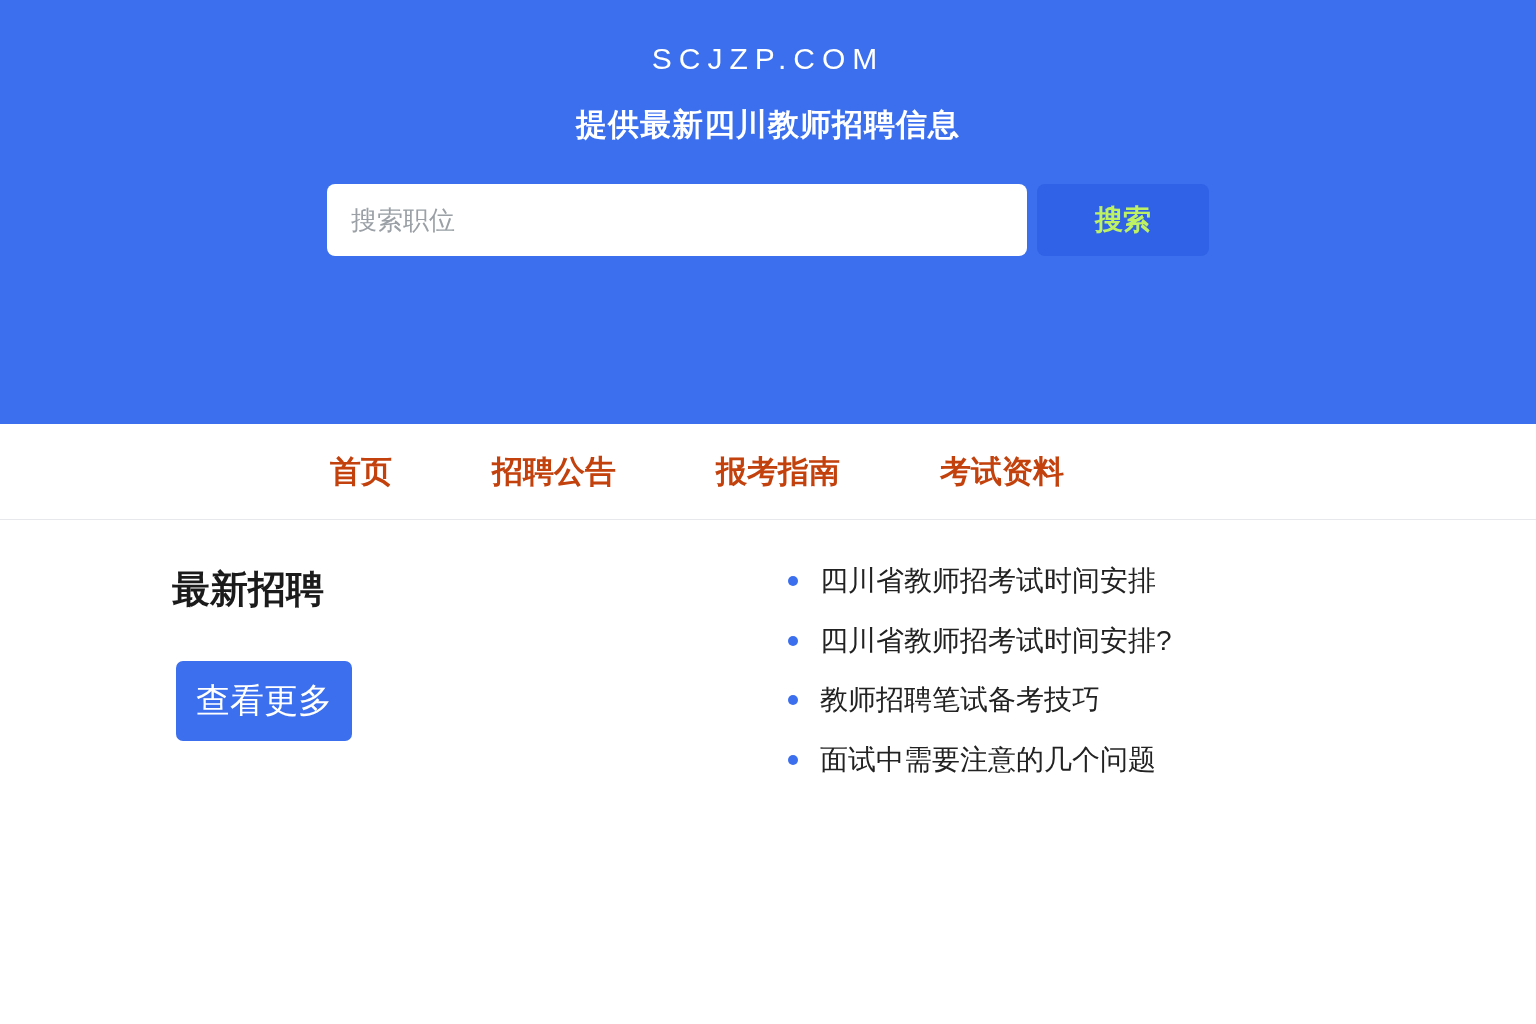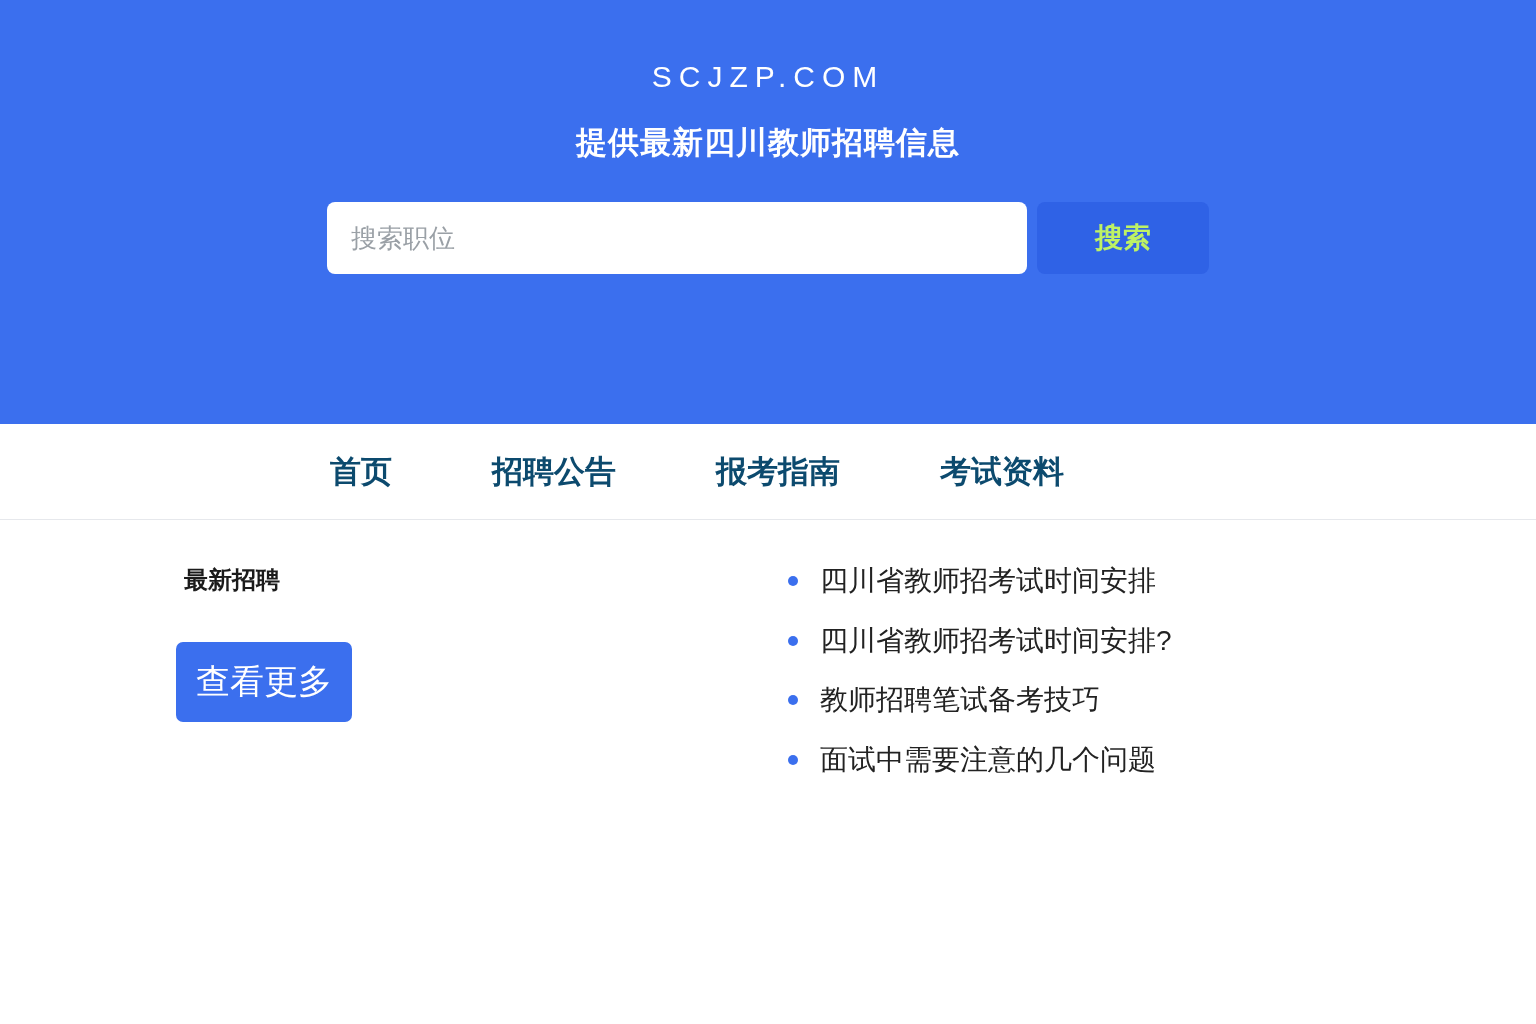--- a/index.html
+++ b/index.html
@@ -35,21 +35,20 @@
     font-weight: bold;
     letter-spacing: 2px;
     line-height: 1.1;
     margin: 0;
   }
 
   .site-domain {
     color: #ffffff;
     font-size: 30px;
     letter-spacing: 7px;
-    margin-top: 18px;
     font-weight: normal;
   }
 
   .site-tagline {
     color: #ffffff;
     font-size: 31px;
     font-weight: bold;
     letter-spacing: 1px;
     margin-top: 28px;
   }
@@ -100,45 +99,45 @@
     display: flex;
     align-items: center;
     padding-left: 330px;
     box-sizing: border-box;
     background: #ffffff;
   }
 
   .nav-item {
     font-size: 31px;
     font-weight: bold;
-    color: #0c4a6e;
+    color: #c2410c;
     margin-right: 100px;
     cursor: pointer;
     white-space: nowrap;
   }
 
   
   .columns {
     display: flex;
     padding: 44px 0 0 168px;
     box-sizing: border-box;
   }
 
   .col {
     width: 560px;
   }
   .col + .col {
     margin-left: 52px;
   }
 
   .col-title {
-    font-size: 24px;
+    font-size: 38px;
     font-weight: bold;
     color: #1b1b1b;
-    margin: 0 0 28px 16px;
+    margin: 0 0 28px 4px;
   }
 
   ul.list {
     list-style: none;
     margin: 0;
     padding: 0;
   }
 
   ul.list li {
     position: relative;

